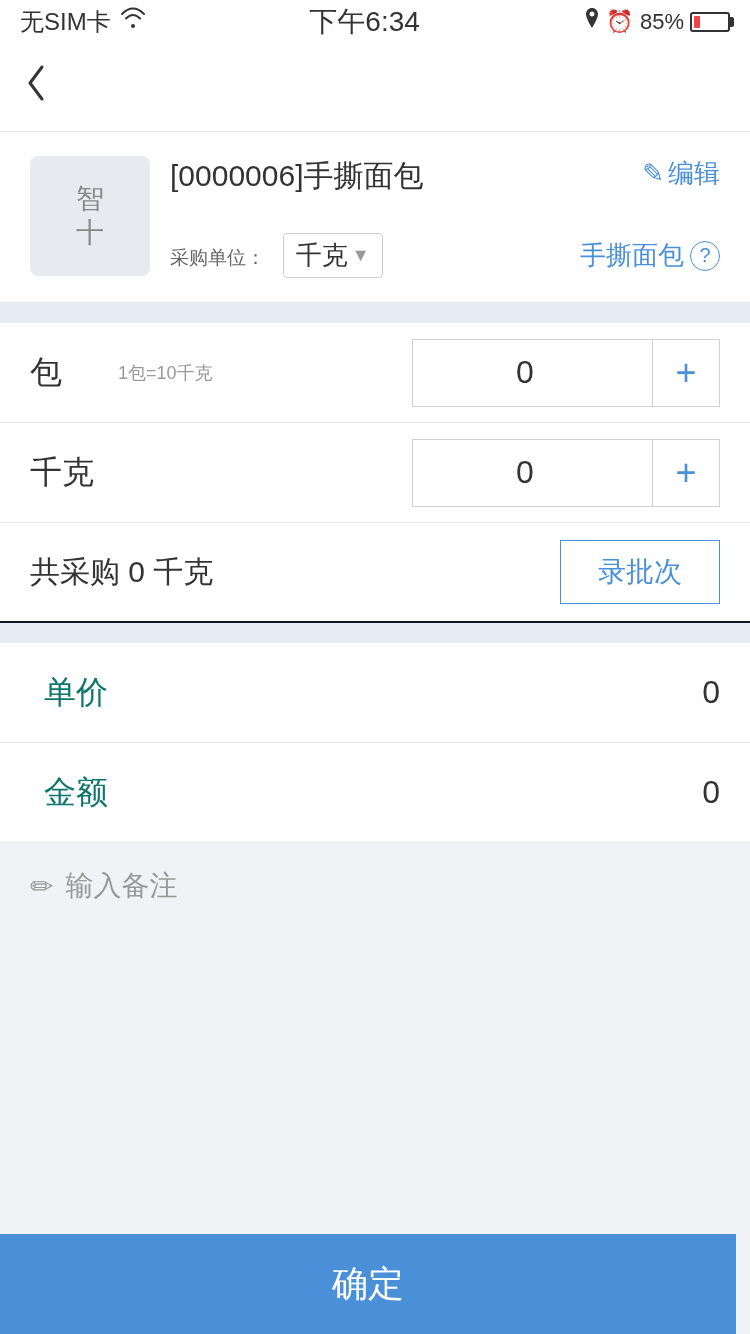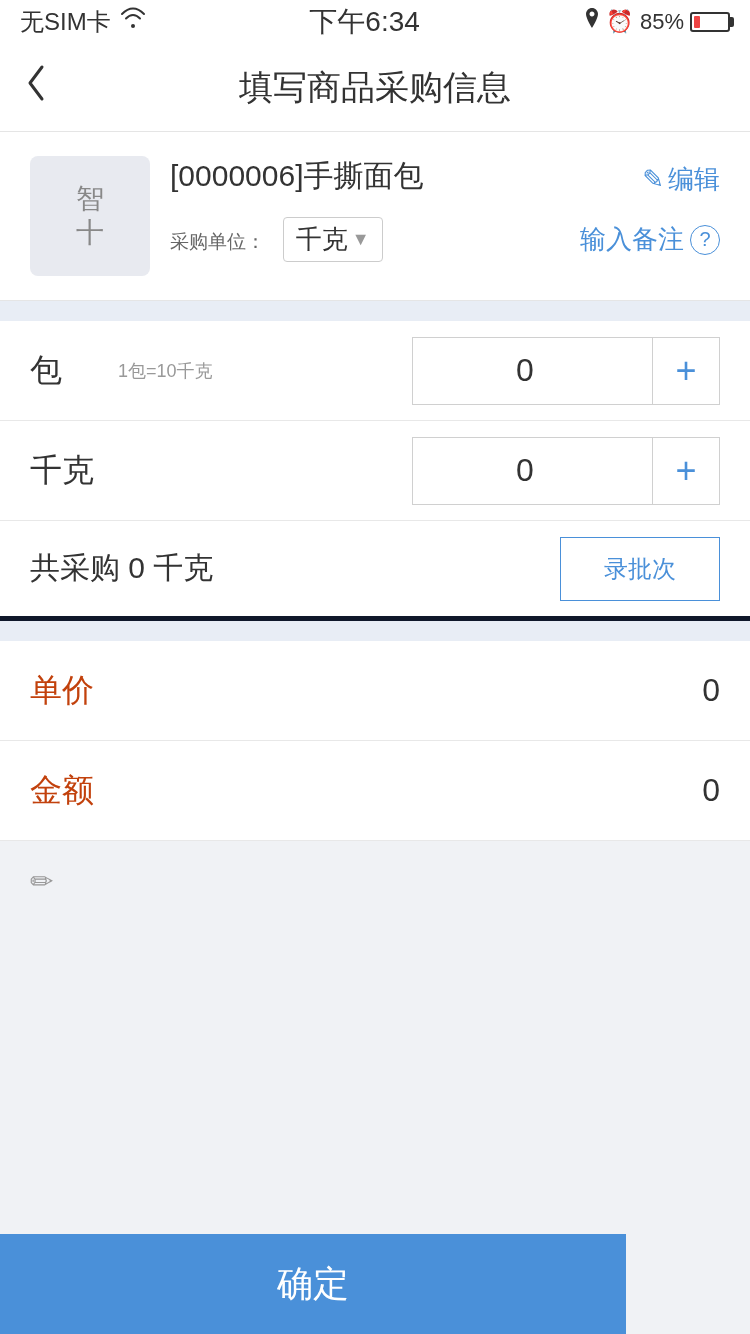--- a/index.html
+++ b/index.html
@@ -89,22 +89,22 @@
       border-radius: 8px;
       display: flex; align-items: center; justify-content: center;
       flex-shrink: 0;
     }
     .product-thumb-logo {
       font-size: 28px; color: #888;
       text-align: center; line-height: 1.2;
     }
     .product-info { flex: 1; }
     .product-name-row {
-      display: flex; justify-content: space-between; align-items: flex-end;
-      margin-bottom: 20px;
+      display: flex; justify-content: space-between; align-items: flex-start;
+      margin-bottom: 36px;
     }
     .product-name { font-size: 30px; color: #333; font-weight: 500; }
     .edit-btn {
       font-size: 26px; color: #4a90d9;
       display: flex; align-items: center; gap: 4px;
     }
     .product-unit-row {
       display: flex; justify-content: space-between; align-items: center;
     }
     .unit-label { font-size: 19px; color: #666; margin-right: 10px; }
@@ -168,62 +168,62 @@
       font-size: 36px; color: #4a90d9;
       cursor: pointer;
     }
 
     
     .total-section {
       background: #fff;
       padding: 0 30px;
       height: 100px;
       display: flex; align-items: center; justify-content: space-between;
-      border-bottom: 5px solid #0f172a;
+      border-bottom: 2px solid #0f172a;
     }
     .total-label { font-size: 30px; color: #333; }
     .record-btn {
       width: 160px; height: 64px;
       border: 1px solid #4a90d9;
       background: #fff; color: #4a90d9;
-      font-size: 24px;
+      font-size: 28px;
       display: flex; align-items: center; justify-content: center;
       cursor: pointer;
     }
 
     
     .price-section { background: #fff; margin-top: 0; }
     .price-row {
       display: flex; align-items: center; justify-content: space-between;
       padding: 0 30px;
       height: 100px;
       border-bottom: 1px solid #e8e8e8;
     }
-    .price-row-label { font-size: 32px; color: #c2410c; }
+    .price-row-label { font-size: 32px; color: #0f766e; margin-left: 14px; }
     .price-row-value { font-size: 32px; color: #333; }
 
     
     .remark-section {
       background: #f0f2f5;
       padding: 24px 30px;
       display: flex; align-items: center; gap: 12px;
       min-height: 80px;
     }
     .remark-icon { font-size: 28px; color: #999; }
     .remark-placeholder { font-size: 28px; color: #999; }
 
     
     .empty-space {
       background: #f0f2f5;
       flex: 1;
     }
 
     
     .confirm-btn {
-      width: 626px;
+      width: 736px;
       height: 100px;
       background: #4a90d9;
       display: flex; align-items: center; justify-content: center;
       font-size: 36px; color: #fff;
       cursor: pointer;
       position: fixed;
       bottom: 0;
       left: 0;
     }
 
@@ -262,21 +262,20 @@
     </span>
   </div>
 </div>
 
 <div class="nav-bar">
   <span class="nav-back">
     <svg width="24" height="40" viewBox="0 0 24 40" fill="none">
       <path d="M18 4L6 20l12 16" stroke="#333" stroke-width="3" stroke-linecap="round" stroke-linejoin="round"></path>
     </svg>
   </span>
-  <span class="nav-title">填写商品采购信息</span>
 </div>
 
 <div class="main-content">
 
   <div class="product-card">
     <div class="product-thumb">
       <div class="product-thumb-logo">
         <div>智</div>
         <div>十</div>
       </div>
@@ -291,21 +290,21 @@
       </div>
       <div class="product-unit-row">
         <div>
           <span class="unit-label">采购单位：</span>
           <span class="unit-select">
             <span>千克</span>
             <span class="unit-select-arrow">▼</span>
           </span>
         </div>
         <div class="price-ref">
-          <span>输入备注</span>
+          <span>手撕面包</span>
           <span class="price-ref-help">?</span>
         </div>
       </div>
     </div>
   </div>
 
   <div class="divider-section"></div>
 
   <div class="input-section">
 
@@ -340,20 +339,21 @@
       <span class="price-row-value">0</span>
     </div>
     <div class="price-row">
       <span class="price-row-label">金额</span>
       <span class="price-row-value">0</span>
     </div>
   </div>
 
   <div class="remark-section">
     <span class="remark-icon">✏</span>
+    <span class="remark-placeholder">输入备注</span>
   </div>
 
   <div class="empty-space" style="height:400px;"></div>
 
 </div>
 
 <div class="confirm-btn">
   <span>确定</span>
 </div>
 

